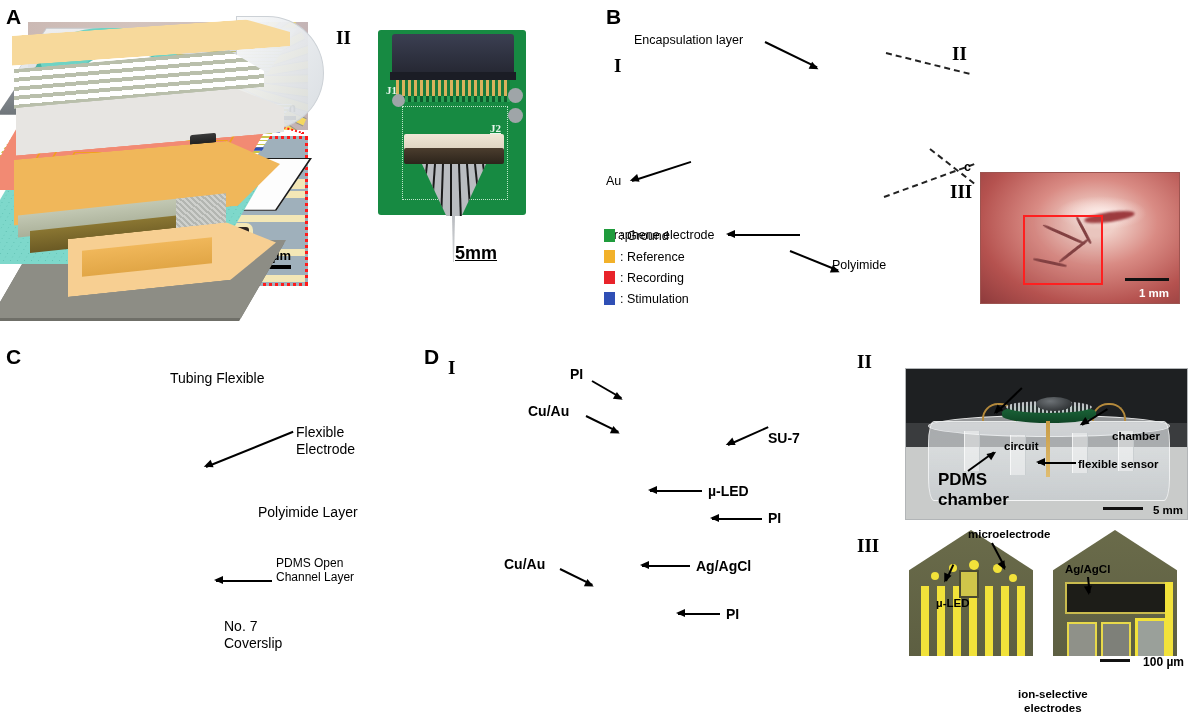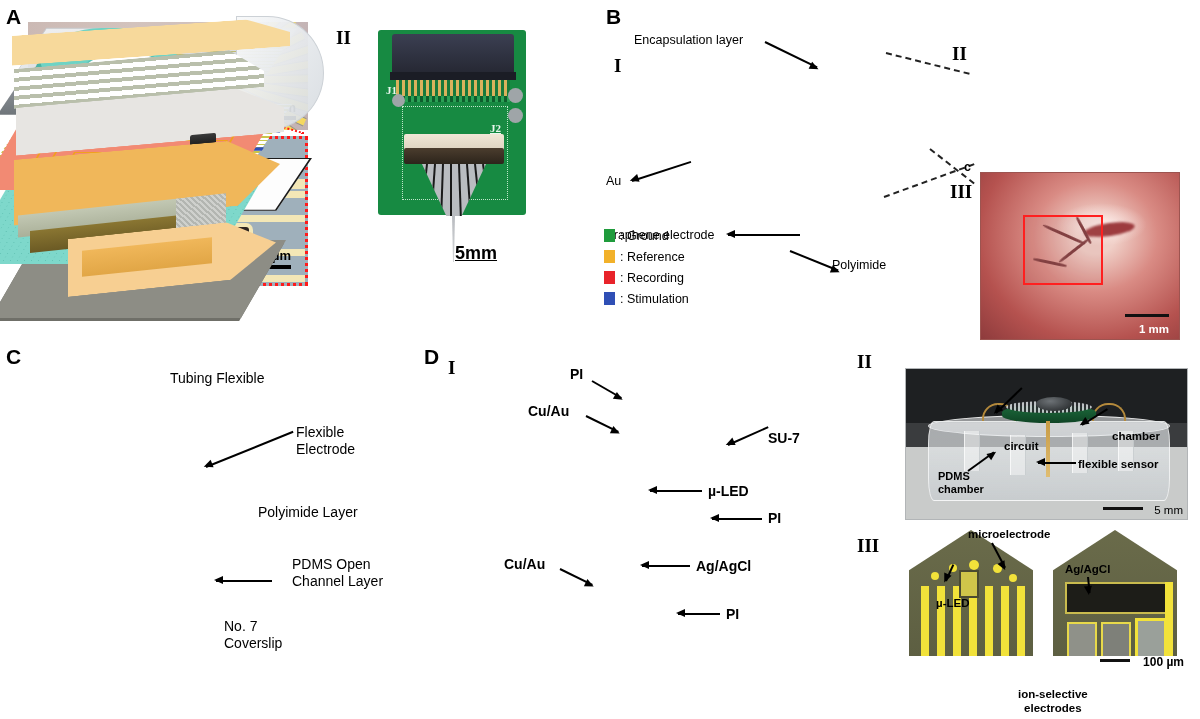--- a/index.html
+++ b/index.html
@@ -126,21 +126,21 @@
   #b2 .comb{position:absolute;left:56px;top:8px;width:112px;height:18px;
       background:repeating-linear-gradient(90deg,#8c8a52 0 2px,#f2f2ee 2px 5px);
       transform:skewX(-14deg);}
   #b2 .ribbon{position:absolute;left:92px;top:26px;width:10px;height:56px;
       background:linear-gradient(#d9dcd2,#c3c7bd);}
   #b2 .dbox{position:absolute;left:80px;top:60px;width:34px;height:30px;border:2px dashed #333;}
   #b2 .sc{position:absolute;right:12px;bottom:22px;width:42px;height:3px;background:#000;}
   #b2 .sct{position:absolute;right:12px;bottom:5px;font-size:11.5px;}
 
   
-  #b3{left:980px;top:172px;width:200px;height:168px;
+  #b3{left:980px;top:172px;width:200px;height:132px;
       background:radial-gradient(ellipse at 58% 38%,#f0cfc7 0 12%,#d98b84 38%,#b5524f 72%,#8e3b3c 100%);
       border:1px solid #9c5450;box-sizing:border-box;overflow:hidden;}
   #b3 .gloss{position:absolute;left:38%;top:18%;width:46%;height:26%;
       background:radial-gradient(ellipse,rgba(255,240,238,.85),rgba(255,240,238,0) 70%);}
   #b3 .streak{position:absolute;left:52%;top:30%;width:26%;height:8%;
       background:#9d3b3e;border-radius:50%;transform:rotate(-8deg);filter:blur(1px);}
   #b3 .arr{position:absolute;left:42px;top:42px;width:76px;height:66px;
       border:2.2px solid #ff1f1f;background:rgba(180,120,120,.10);}
   #b3 .vessel{position:absolute;background:#7d3a3c;border-radius:40%;filter:blur(.4px);}
   #b3 .sc{position:absolute;right:10px;bottom:22px;width:44px;height:3.4px;background:#111;}
@@ -169,21 +169,21 @@
       background:radial-gradient(ellipse at 40% 30%,#6d7276,#1d2022);border-radius:50%;}
   #d2 .coil{position:absolute;left:100px;top:32px;width:86px;height:12px;
       background:repeating-linear-gradient(90deg,#cfd3d6 0 2px,#2a2d30 2px 4px);border-radius:50%;opacity:.9;}
   #d2 .wire{position:absolute;width:30px;height:16px;border:2px solid #b58a3c;
       border-bottom:none;border-radius:16px 16px 0 0;}
   #d2 .sens{position:absolute;left:140px;top:52px;width:4px;height:56px;
       background:linear-gradient(#c79b45,#e0bd72);}
   #d2 .post{position:absolute;width:14px;height:40px;background:rgba(255,255,255,.42);
       border-left:1px solid rgba(255,255,255,.7);border-right:1px solid rgba(190,195,198,.7);}
   #d2 .sc{position:absolute;right:44px;bottom:9px;width:40px;height:3px;background:#111;}
-  #d2 .sct{position:absolute;right:4px;bottom:3px;font-size:11.5px;font-weight:normal;padding-left:20px;}
+  #d2 .sct{position:absolute;right:4px;bottom:3px;font-size:11.5px;font-weight:bold;padding-left:20px;}
 
   
   #d3{left:905px;top:530px;width:283px;height:150px;background:#fff;overflow:hidden;}
   .probe{position:absolute;top:0;width:124px;height:126px;
       background:linear-gradient(#6a6b4a,#5d5f42);
       clip-path:polygon(50% 0,100% 32%,100% 100%,0 100%,0 32%);}
   .probe .stripe{position:absolute;background:#f2e23a;}
   #d3 .sc{position:absolute;right:58px;bottom:18px;width:30px;height:3px;background:#111;}
   #d3 .sct{position:absolute;right:4px;bottom:11px;font-size:12px;font-weight:bold;}
 </style>
@@ -410,21 +410,21 @@
         background-image:radial-gradient(#4fbcae .8px,transparent .9px);background-size:6px 6px;"></div>
     <div class="cslab" style="left:92px;top:52px;width:70px;height:48px;
         background:#ffffff;border-radius:50%;border:2px solid #57c3b4;"></div>
   </div>
 
   <div class="lbl" style="left:170px;top:370px;font-size:14px;">Tubing Flexible</div>
   <div class="lbl" style="left:296px;top:424px;font-size:14px;">Flexible
 Electrode</div>
   <div class="arw arwL" style="left:206px;top:466px;width:94px;transform:rotate(-22deg);border-top:none;border-bottom:2.2px solid #000;"></div>
   <div class="lbl" style="left:258px;top:504px;font-size:14px;">Polyimide Layer</div>
-  <div class="lbl" style="left:292px;top:556px;font-size:14px;">PDMS Open
+  <div class="lbl" style="left:276px;top:556px;font-size:12px;">PDMS Open
 Channel Layer</div>
   <div class="arw arwL" style="left:216px;top:580px;width:56px;border-top:none;border-bottom:2.2px solid #000;"></div>
   <div class="lbl" style="left:224px;top:618px;font-size:14px;">No. 7
 Coverslip</div>
 
   <div class="panel-letter" style="left:424px;top:346px;">D</div>
   <div class="roman" style="left:448px;top:358px;">I</div>
 
   <div id="dsch">
 
@@ -497,21 +497,21 @@
     <div class="sens"></div>
     <div class="sct">5 mm</div>
     <div class="sc"></div>
   </div>
   <div class="lbl b" style="left:1004px;top:440px;font-size:11.5px;color:#000;">circuit</div>
   <div class="arw arwL" style="left:996px;top:412px;width:36px;transform:rotate(-44deg);border-top:none;border-bottom:2px solid #000;"></div>
   <div class="lbl b" style="left:1112px;top:430px;font-size:11.5px;">chamber</div>
   <div class="arw arwL" style="left:1082px;top:424px;width:30px;transform:rotate(-32deg);border-top:none;border-bottom:2px solid #000;"></div>
   <div class="lbl b" style="left:1078px;top:458px;font-size:11.5px;">flexible sensor</div>
   <div class="arw arwL" style="left:1038px;top:462px;width:38px;border-top:none;border-bottom:2px solid #000;"></div>
-  <div class="lbl b" style="left:938px;top:470px;font-size:11px;">PDMS
+  <div class="lbl b" style="left:938px;top:470px;font-size:17px;">PDMS
 chamber</div>
   <div class="arw" style="left:968px;top:470px;width:32px;transform:rotate(-36deg);"></div>
 
   <div class="roman" style="left:857px;top:536px;">III</div>
   <div class="photo" id="d3">
     <div class="probe" id="probeL" style="left:4px;">
         <div class="stripe" style="left: 12px; top: 56px; width: 8px; height: 70px;"></div>
         <div class="stripe" style="left: 28px; top: 56px; width: 8px; height: 70px;"></div>
         <div class="stripe" style="left: 44px; top: 56px; width: 8px; height: 70px;"></div>
         <div class="stripe" style="left: 60px; top: 56px; width: 8px; height: 70px;"></div>

